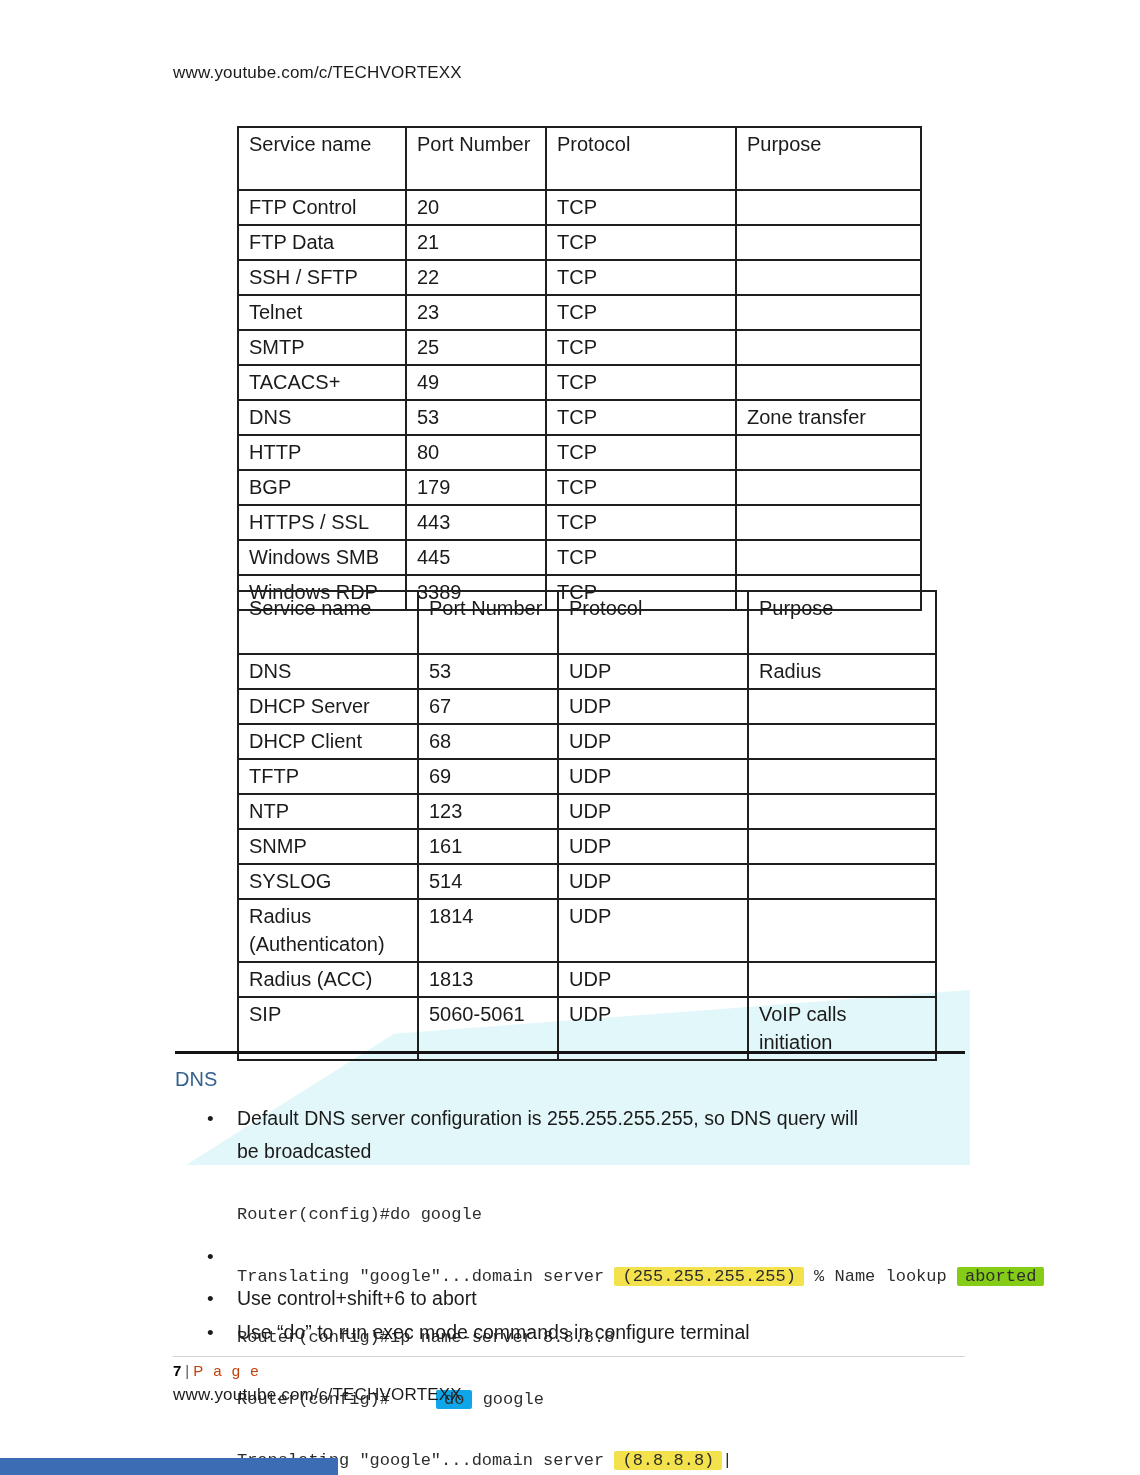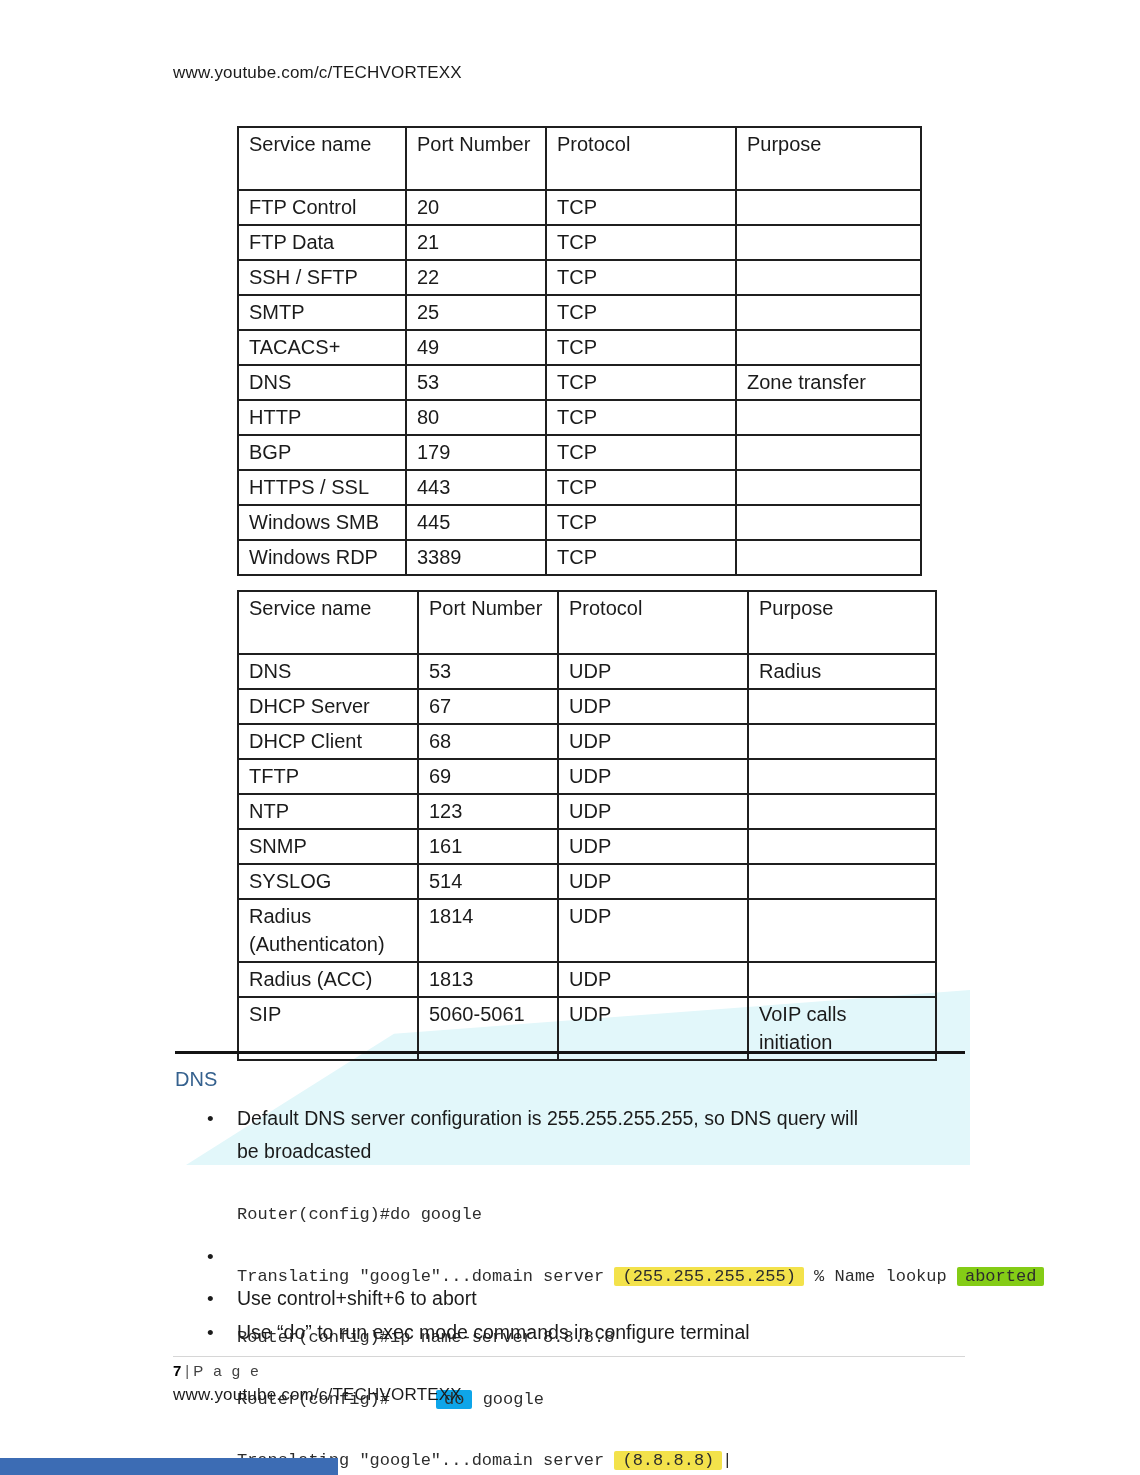--- a/index.html
+++ b/index.html
@@ -38,21 +38,21 @@
     font-family:"Liberation Mono", monospace; font-size:17px; line-height:20.5px;
     color:#2d2d2d; white-space:pre;
   }
   .hl { padding:0 8px; border-radius:2px; }
   .stray-dot { position:absolute; left:207px; top:1246px; font-size:19px; z-index:1; }
 
   .footer-rule { position:absolute; left:173px; top:1356px; width:792px; height:1px; background:#d6d6d6; z-index:1; }
   .footer-line { left:173px; top:1362px; font-size:15px; z-index:1; }
   .footer-line .num { font-weight:bold; color:#000; }
   .footer-line .sep { color:#5a5a5a; padding:0 4px; }
-  .footer-line .pg { color:#404040; letter-spacing:3px; }
+  .footer-line .pg { color:#c2410c; letter-spacing:3px; }
   .ftr-url { left:173px; top:1385px; font-size:17px; letter-spacing:0.2px; }
 
   .bottom-bar { position:absolute; left:0; top:1458px; width:338px; height:17px; z-index:2; }
 </style>
 </head>
 <body>
 
 <div class="page">
 
   <div class="wash" style="background: rgb(226, 247, 250);"></div>
@@ -87,20 +87,26 @@
           <td>TCP</td>
           <td></td>
         </tr>
         <tr>
           <td>SSH / SFTP</td>
           <td>22</td>
           <td>TCP</td>
           <td></td>
         </tr>
         <tr>
+          <td>Telnet</td>
+          <td>23</td>
+          <td>TCP</td>
+          <td></td>
+        </tr>
+        <tr>
           <td>SMTP</td>
           <td>25</td>
           <td>TCP</td>
           <td></td>
         </tr>
         <tr>
           <td>TACACS+</td>
           <td>49</td>
           <td>TCP</td>
           <td></td>

